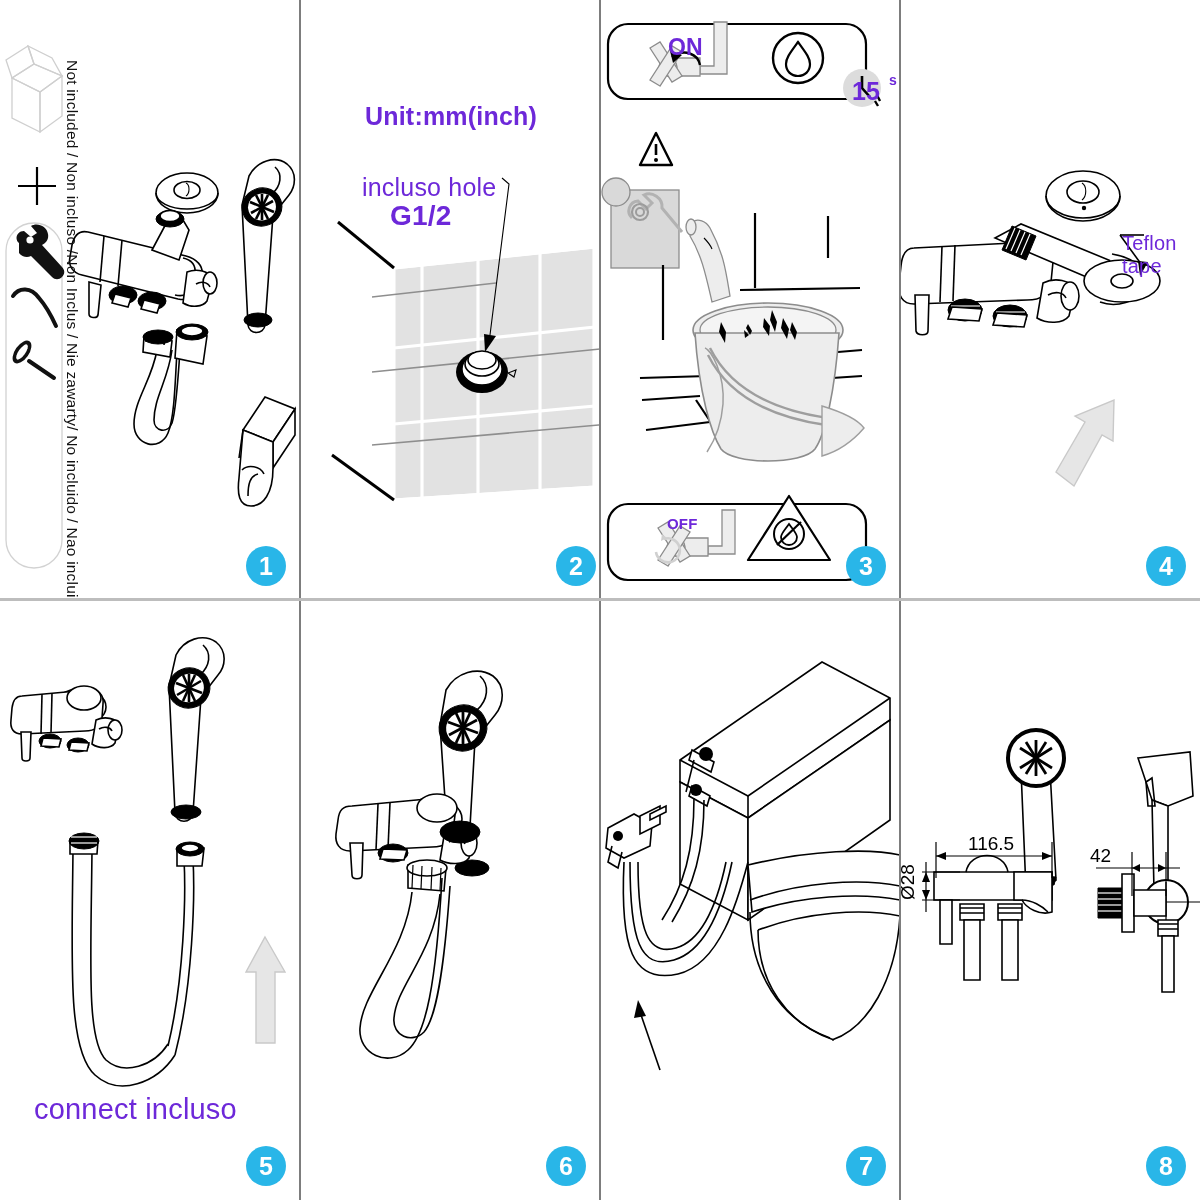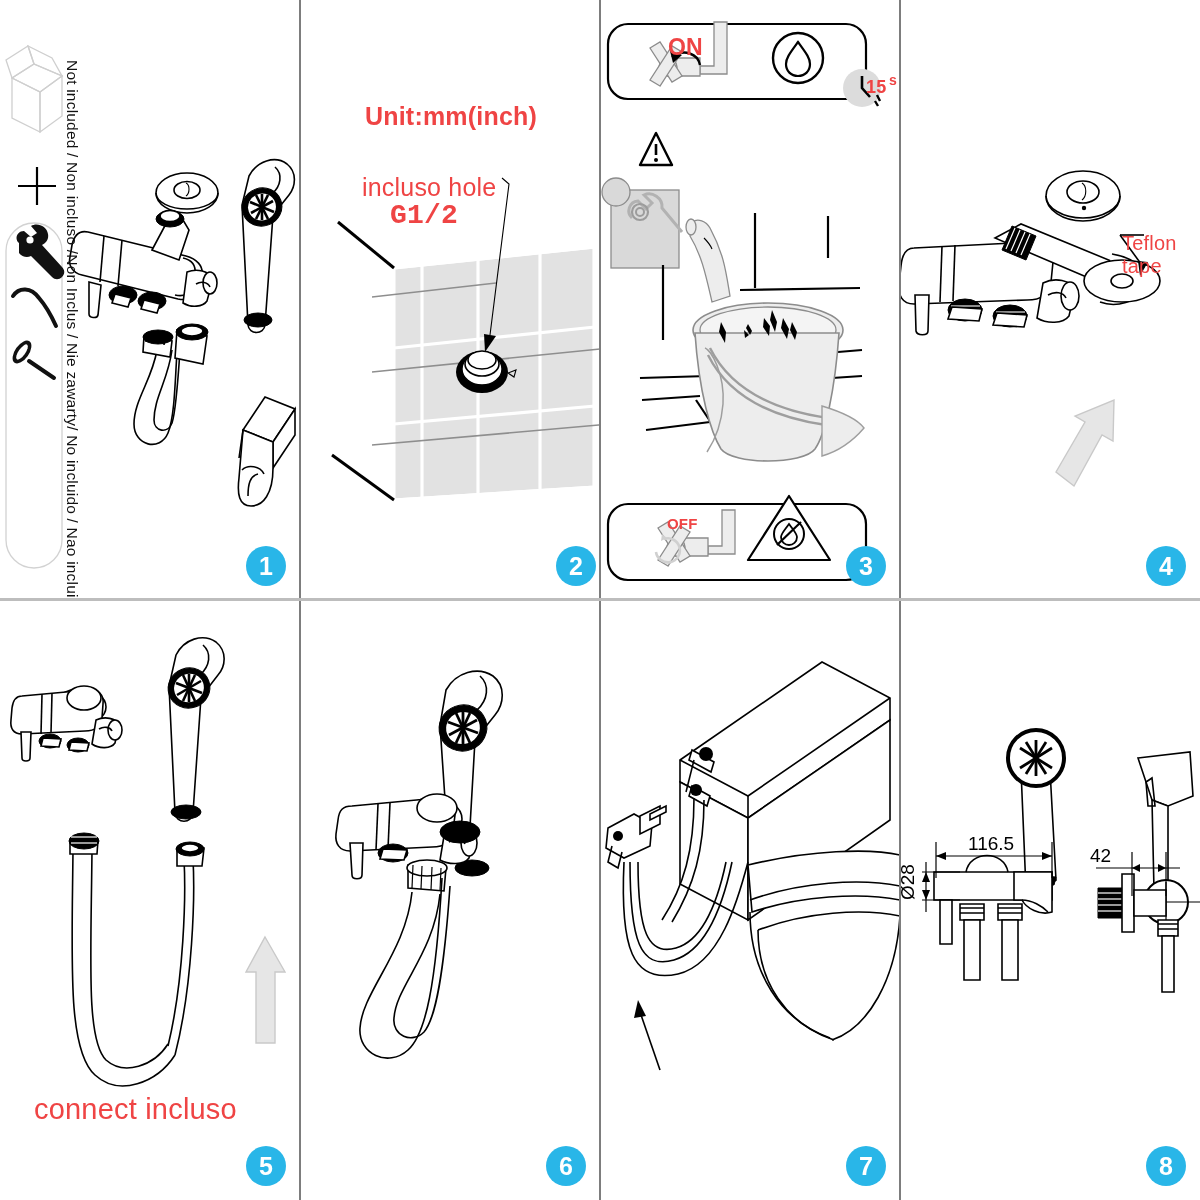--- a/index.html
+++ b/index.html
@@ -12,21 +12,21 @@
   .p5{left:0;top:600px}.p6{left:300px;top:600px}.p7{left:600px;top:600px}.p8{left:900px;top:600px}
 
   .v-div{position:absolute;top:0;width:2px;height:600px;background:#7d7d7d;}
   .v-div.lower{top:600px;}
   .h-div{position:absolute;left:0;width:1200px;height:3px;background:#bdbdbd;}
 
   .badge{position:absolute;width:40px;height:40px;border-radius:50%;
          background:#29b6e8;color:#fff;font-size:25px;font-weight:bold;
          display:flex;align-items:center;justify-content:center;line-height:1;}
 
-  .cap{position:absolute;font-size:25px;color:#ef4444;line-height:1.15;letter-spacing:.2px;}
+  .cap{position:absolute;font-size:25px;color:#6d28d9;line-height:1.15;letter-spacing:.2px;}
   .cap.sm{font-size:21px;}
   .cap.bold{font-weight:bold;}
 
   .vtext{position:absolute;font-size:15.5px;color:#111;white-space:nowrap;
          transform-origin:0 0;transform:rotate(90deg);letter-spacing:.2px;}
 
   svg{position:absolute;left:0;top:0;overflow:visible;}
   .ln{fill:none;stroke:#000;stroke-width:1.6;}
   .ln-t{fill:none;stroke:#000;stroke-width:1.1;}
   .fill-w{fill:#fff;stroke:#000;stroke-width:1.6;}
@@ -180,21 +180,21 @@
       </g>
 
       <g>
         <path class="ln-t" d="M192 178 L199 184 L180 335" stroke="#555"></path>
         <path d="M175 352 l11,-16 -12,-2 z" fill="#000"></path>
       </g>
     </svg>
 
     <div class="cap bold" style="left:55px;top:102px;font-size:25px;">Unit:mm(inch)</div>
     <div class="cap" style="left:52px;top:173px;">incluso hole</div>
-    <div class="cap bold" style="left:80px;top:200px;font-size:28px;font-family:Liberation Mono, monospace;">G1/2</div>
+    <div class="cap bold" style="left:80px;top:200px;font-size:28px;">G1/2</div>
 
     <div class="badge" style="left:246px;top:546px;">2</div>
   </div>
 
   <div class="panel p3">
     <svg width="300" height="600" viewBox="0 0 300 600">
 
       <g>
         <rect x="8" y="24" width="258" height="75" rx="20" ry="20" fill="#fff" stroke="#000" stroke-width="2.2"></rect>
 
@@ -292,21 +292,21 @@
           <path d="M148 560 L230 560 L189 496 Z" fill="#fff" stroke="#000" stroke-width="2.2" stroke-linejoin="round"></path>
           <circle cx="189" cy="534" r="15" fill="none" stroke="#000" stroke-width="2"></circle>
           <path d="M189 524 c5,7 8,10 8,13 c0,5 -4,8 -8,8 c-4,0 -8,-3 -8,-8 c0,-3 3,-6 8,-13 z" fill="#fff" stroke="#000" stroke-width="1.8"></path>
           <line x1="177" y1="545" x2="201" y2="522" stroke="#000" stroke-width="2.2"></line>
         </g>
       </g>
     </svg>
 
     <div class="cap bold" style="left:68px;top:34px;font-size:23px;">ON</div>
     <div class="cap bold" style="left:67px;top:515px;font-size:15px;">OFF</div>
-    <div class="cap bold" style="left:266px;top:77px;font-size:18px;">15</div>
+    <div class="cap bold" style="left:252px;top:77px;font-size:25px;">15</div>
     <div class="cap bold" style="left:289px;top:72px;font-size:14px;">s</div>
 
     <div class="badge" style="left:246px;top:546px;">3</div>
   </div>
 
   <div class="panel p4">
     <svg width="300" height="600" viewBox="0 0 300 600">
 
       <g>
         <ellipse class="fill-w" cx="183" cy="196" rx="37" ry="25"></ellipse>

